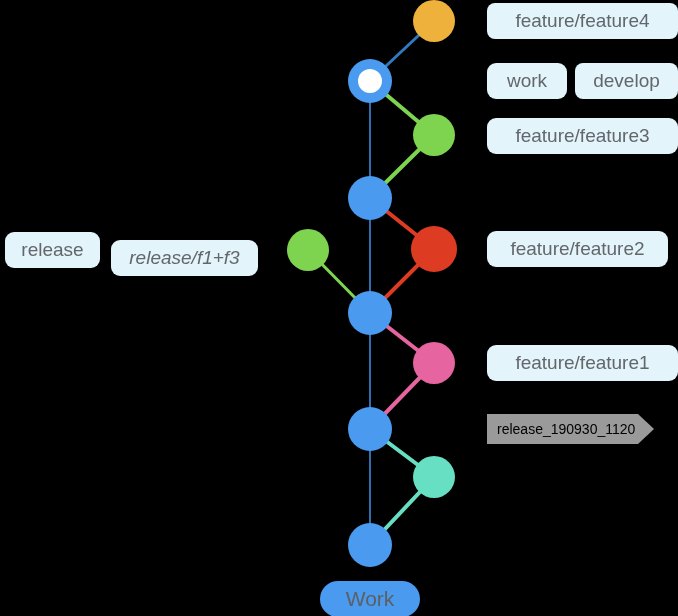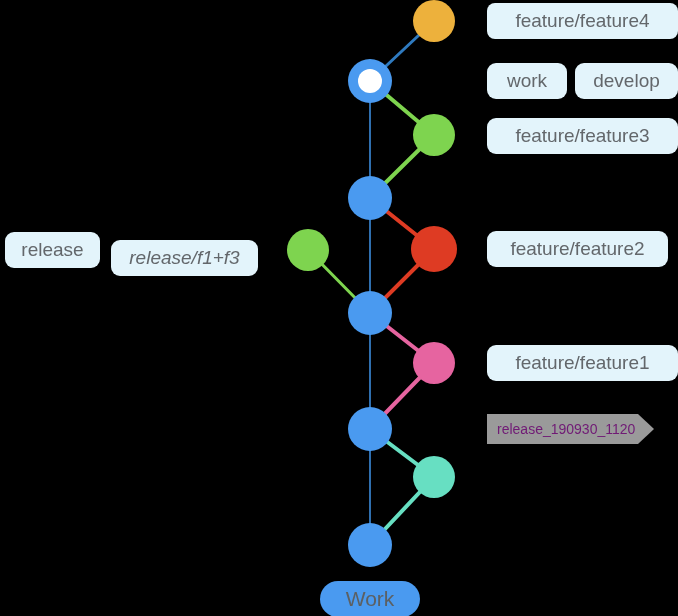--- a/index.html
+++ b/index.html
@@ -38,21 +38,21 @@
     white-space: nowrap;
     box-sizing: border-box;
     padding: 0 14px;
     height: 36px;
   }
   .tag-badge {
     position: absolute;
     display: flex;
     align-items: center;
     justify-content: flex-start;
-    color: #701a75;
+    color: #000000;
     font-size: 14px;
     font-family: "Liberation Sans", sans-serif;
     white-space: nowrap;
     box-sizing: border-box;
     height: 30px;
     padding: 0 10px;
     background: #9A9A9A;
     clip-path: polygon(0 0, calc(100% - 16px) 0, 100% 50%, calc(100% - 16px) 100%, 0 100%);
   }
   .work-pill {
@@ -109,21 +109,21 @@
       </g>
   </svg>
 
   <div id="ref-badges-layer">
       <div class="ref-badge" style="left: 487px; top: 3px; width: 191px; border-radius: 8px;">
         <span>feature/feature4</span>
       </div>
       <div class="ref-badge" style="left: 487px; top: 63px; width: 80px;">
         <span>work</span>
       </div>
-      <div class="ref-badge" style="left: 575px; top: 63px; width: 103px;">
+      <div class="ref-badge" style="left: 575px; top: 63px; width: 103px; border-radius: 8px;">
         <span>develop</span>
       </div>
       <div class="ref-badge" style="left: 487px; top: 118px; width: 191px; text-align: right;">
         <span>feature/feature3</span>
       </div>
       <div class="ref-badge" style="left: 5px; top: 232px; width: 95px;">
         <span>release</span>
       </div>
       <div class="ref-badge" style="left: 111px; top: 240px; width: 147px; font-style: italic;">
         <span>release/f1+f3</span>

